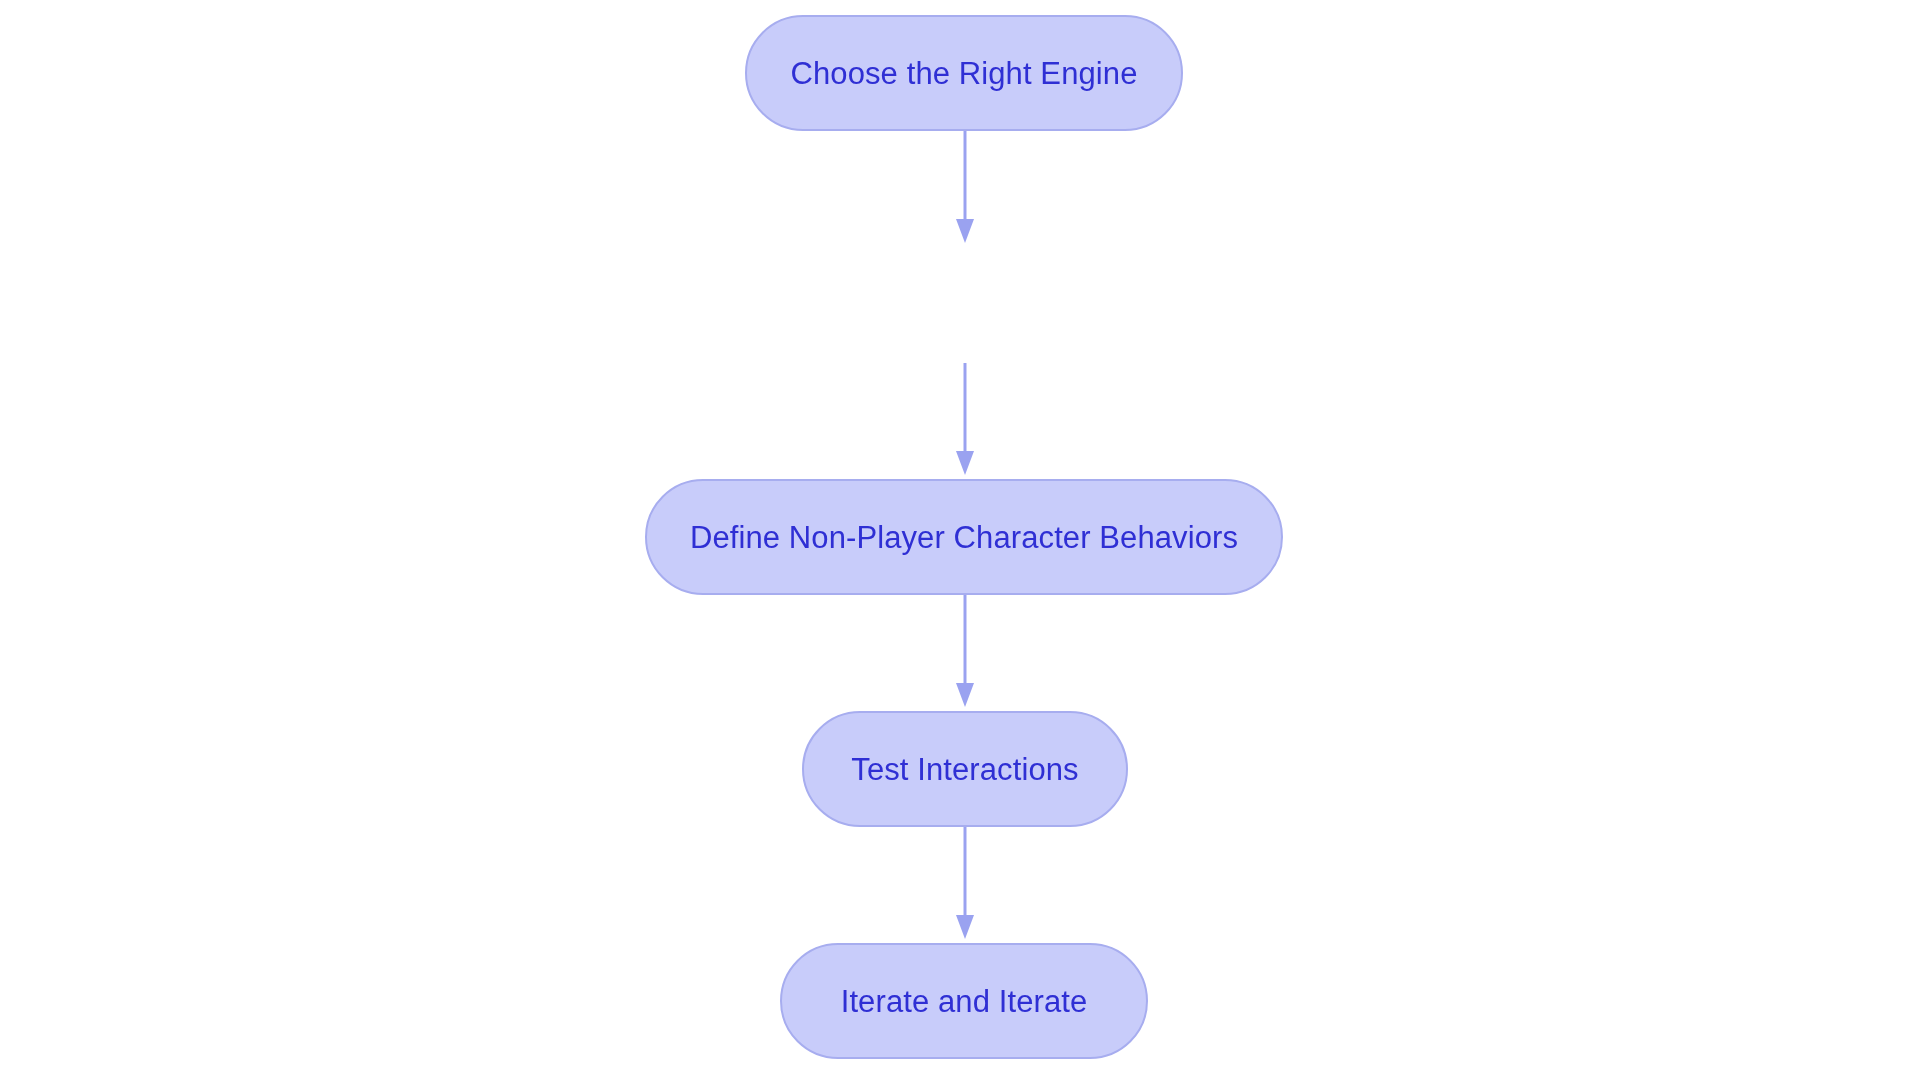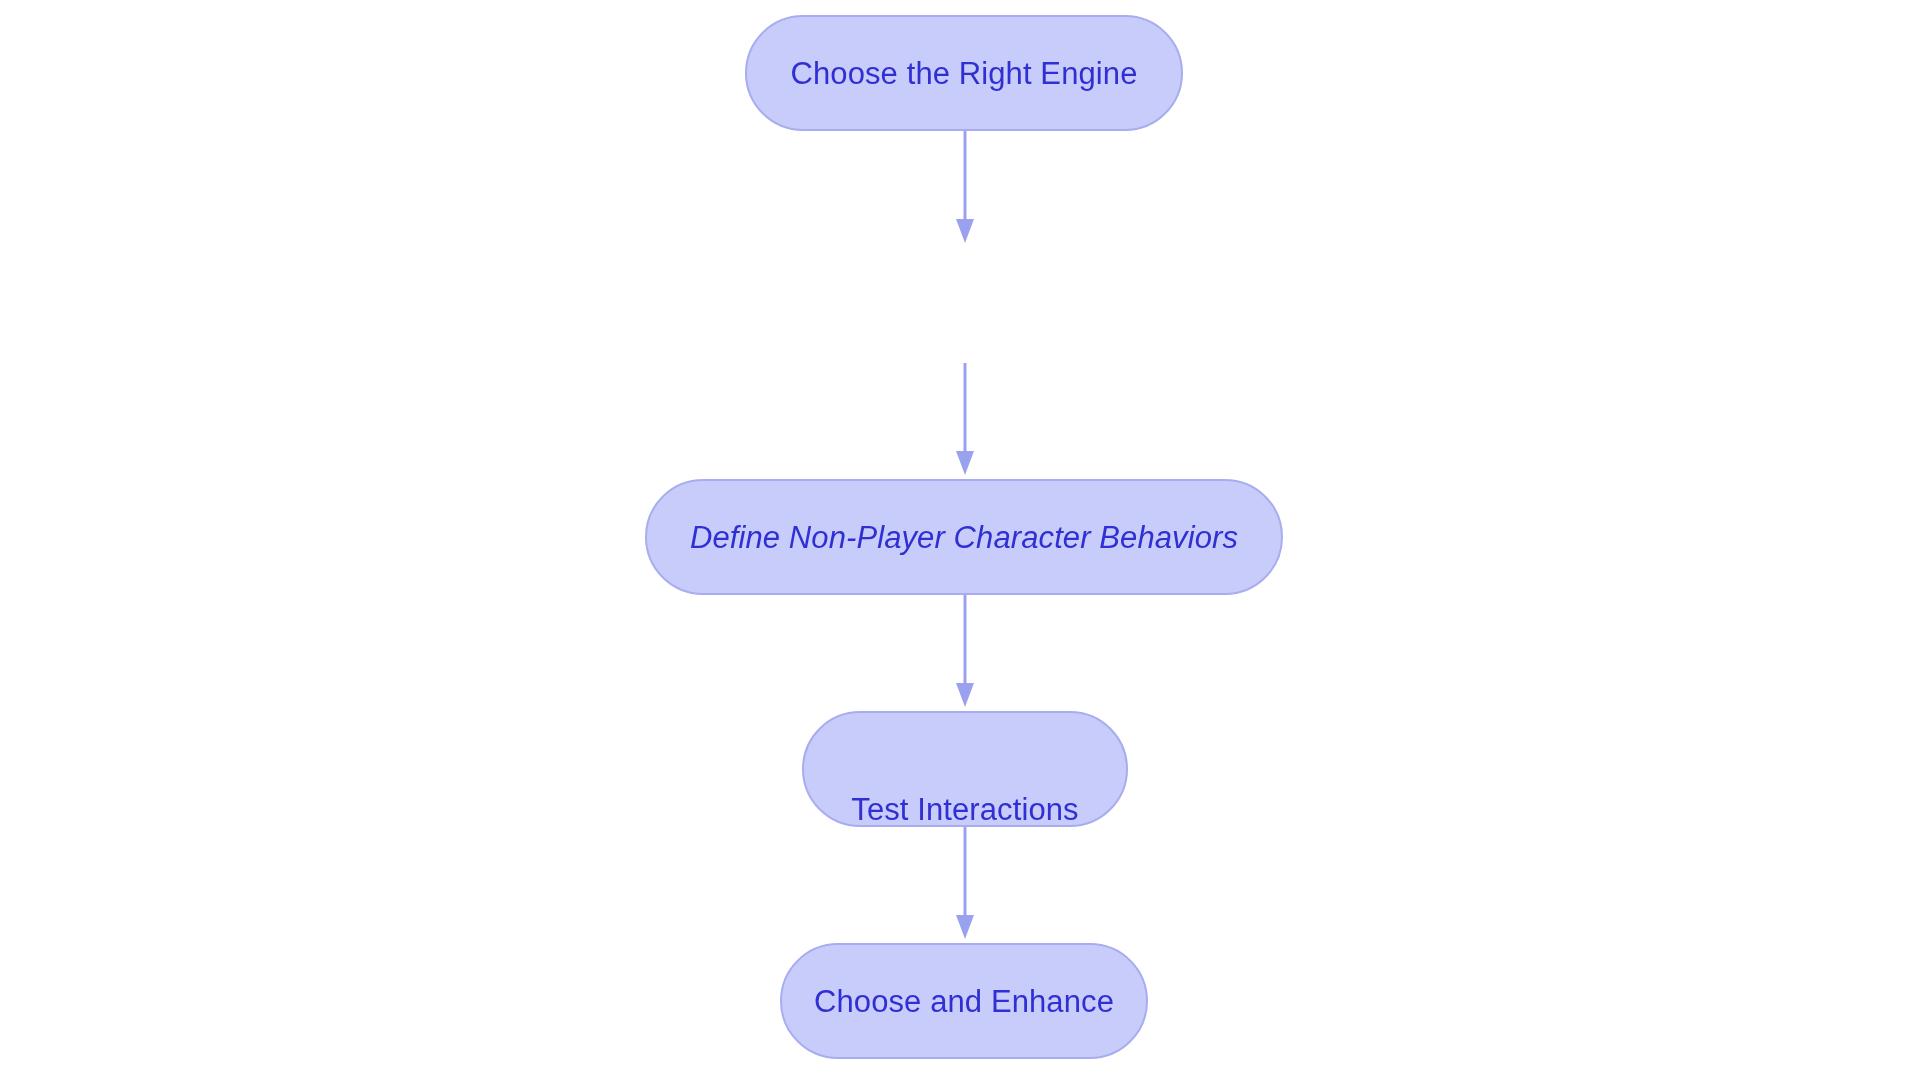--- a/index.html
+++ b/index.html
@@ -49,22 +49,22 @@
     font-weight: 400;
     letter-spacing: 0.1px;
     line-height: 1;
     white-space: nowrap;
     text-align: center;
   }
 
   
   .node-1 { left: 745px;  top: 15px;  width: 438px; height: 116px; }
   .node-2 { left: 752px;  top: 247px; width: 424px; height: 116px; }
-  .node-3 { left: 645px;  top: 479px; width: 638px; height: 116px; font-style: italic; }
-  .node-4 { left: 802px;  top: 711px; width: 326px; height: 116px; align-items: flex-end; }
+  .node-3 { left: 645px;  top: 479px; width: 638px; height: 116px; }
+  .node-4 { left: 802px;  top: 711px; width: 326px; height: 116px; }
   .node-5 { left: 780px;  top: 943px; width: 368px; height: 116px; }
 
   
   .flow-arrow {
     position: absolute;
     left: 955px;
     width: 20px;
     height: 116px;
     z-index: 1;
   }
@@ -120,17 +120,17 @@
     </div>
 
     <div class="flow-arrow arrow-4">
       <svg viewBox="0 0 20 116" xmlns="http://www.w3.org/2000/svg">
         <line x1="10" y1="0" x2="10" y2="92" stroke="#9aa2f0" stroke-width="3"></line>
         <polygon points="1,88 19,88 10,112" fill="#9aa2f0"></polygon>
       </svg>
     </div>
 
     <div class="flow-node node-5">
-      <span class="flow-node-label">Choose and Enhance</span>
+      <span class="flow-node-label">Iterate and Iterate</span>
     </div>
 
   </div>
 </div>
 
 </body></html>

